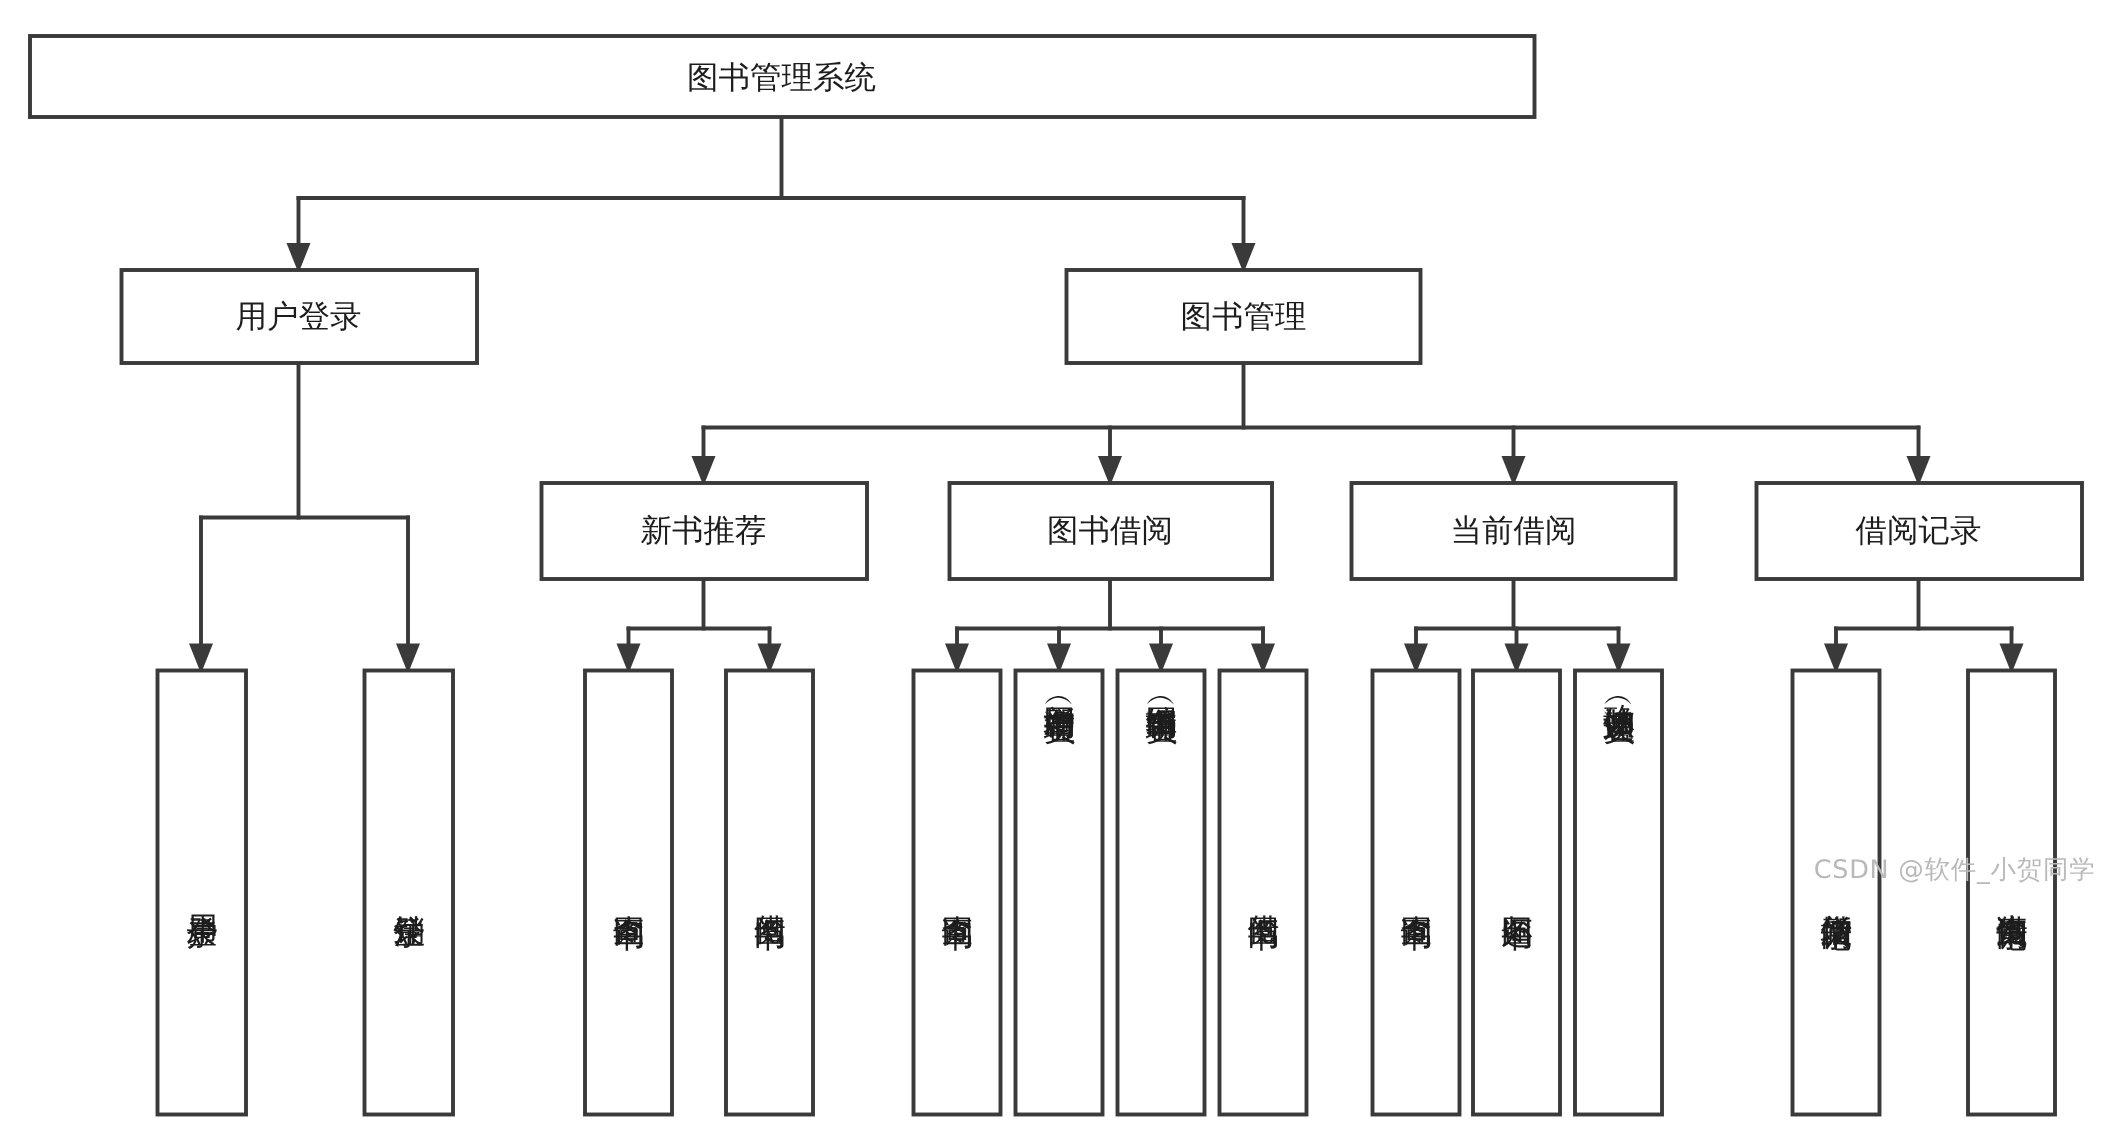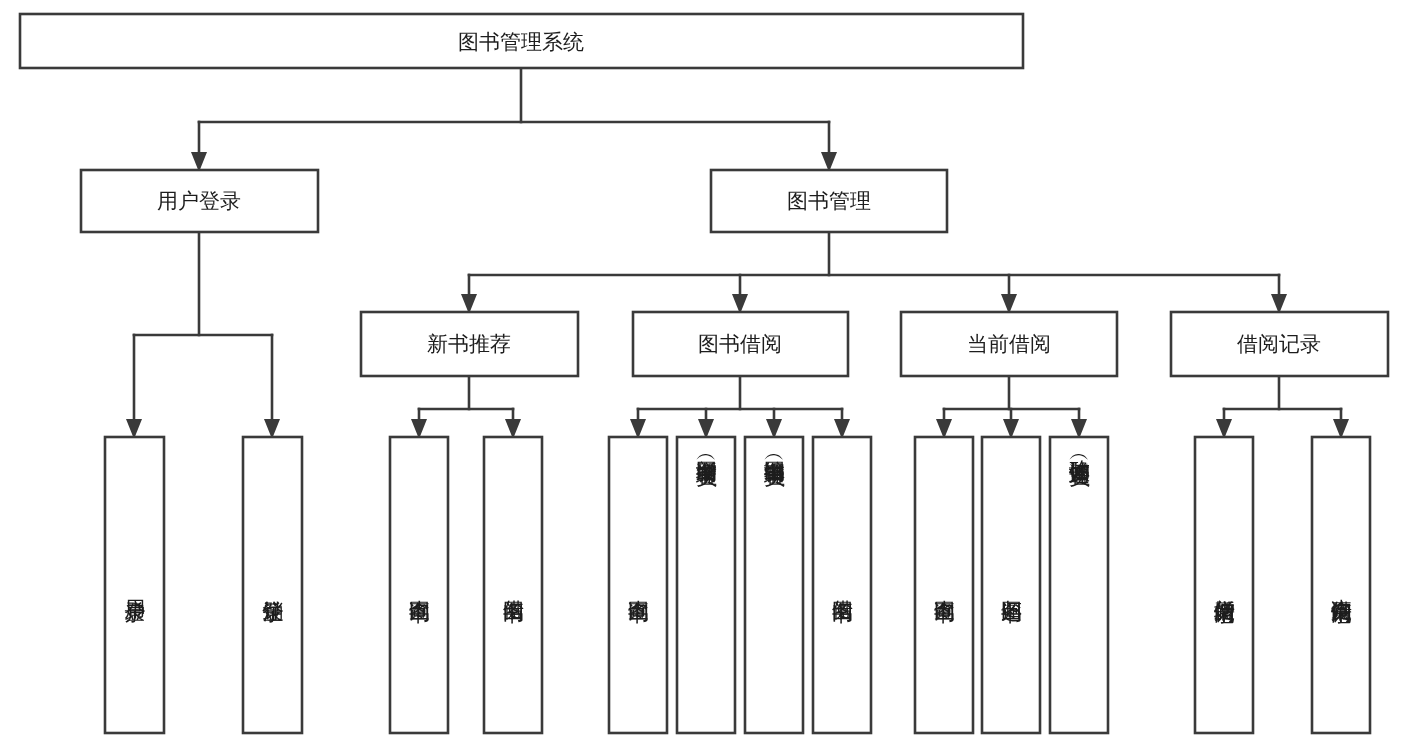--- a/index.html
+++ b/index.html
@@ -1,21 +1,21 @@
 <!DOCTYPE html>
 <html><head>
 <meta charset="utf-8">
 <style>
   html,body{margin:0;padding:0;background:#ffffff;}
   body{
     width:1405px;height:747px;
     font-family:"DejaVu Sans","Liberation Sans",sans-serif;
     overflow:hidden;
   }
-  #diagram-root{position:relative;width:1405px;height:587px;background:#fff;}
+  #diagram-root{position:relative;width:1405px;height:587px;background:#fff;margin-top:10px;}
   svg#tree-svg{position:absolute;left:0;top:0;width:1405px;height:747px;}
   .node-box{fill:#ffffff;stroke:#3a3a3a;stroke-width:2.6;}
   .link-line{stroke:#3a3a3a;stroke-width:2.6;fill:none;stroke-linecap:square;}
   .arrow-head{fill:#3a3a3a;stroke:none;}
   .node-label-h{
     font-family:"DejaVu Sans","Liberation Sans",sans-serif;
     font-size:21px;fill:#1d1d1d;
     text-anchor:middle;dominant-baseline:middle;
   }
   .leaf-label-wrap{
@@ -193,13 +193,14 @@
   <div class="leaf-label-wrap" style="left:745px;top:437px;width:58px;height:296px;justify-content:flex-start;padding-top:6px;box-sizing:border-box;">编辑图书（管理员）</div>
   <div class="leaf-label-wrap" style="left:813px;top:437px;width:58px;height:296px;">借阅图书</div>
 
   <div class="leaf-label-wrap" style="left:915px;top:437px;width:58px;height:296px;">查询图书</div>
   <div class="leaf-label-wrap" style="left:982px;top:437px;width:58px;height:296px;">归还图书</div>
   <div class="leaf-label-wrap" style="left:1050px;top:437px;width:58px;height:296px;justify-content:flex-start;padding-top:6px;box-sizing:border-box;">确认归还（管理员）</div>
 
   <div class="leaf-label-wrap" style="left:1195px;top:437px;width:58px;height:296px;">新增借阅记录</div>
   <div class="leaf-label-wrap" style="left:1312px;top:437px;width:58px;height:296px;">查询借阅记录</div>
 
+  <div class="watermark">CSDN @软件_小贺同学</div>
 </div>
 
 </body></html>

